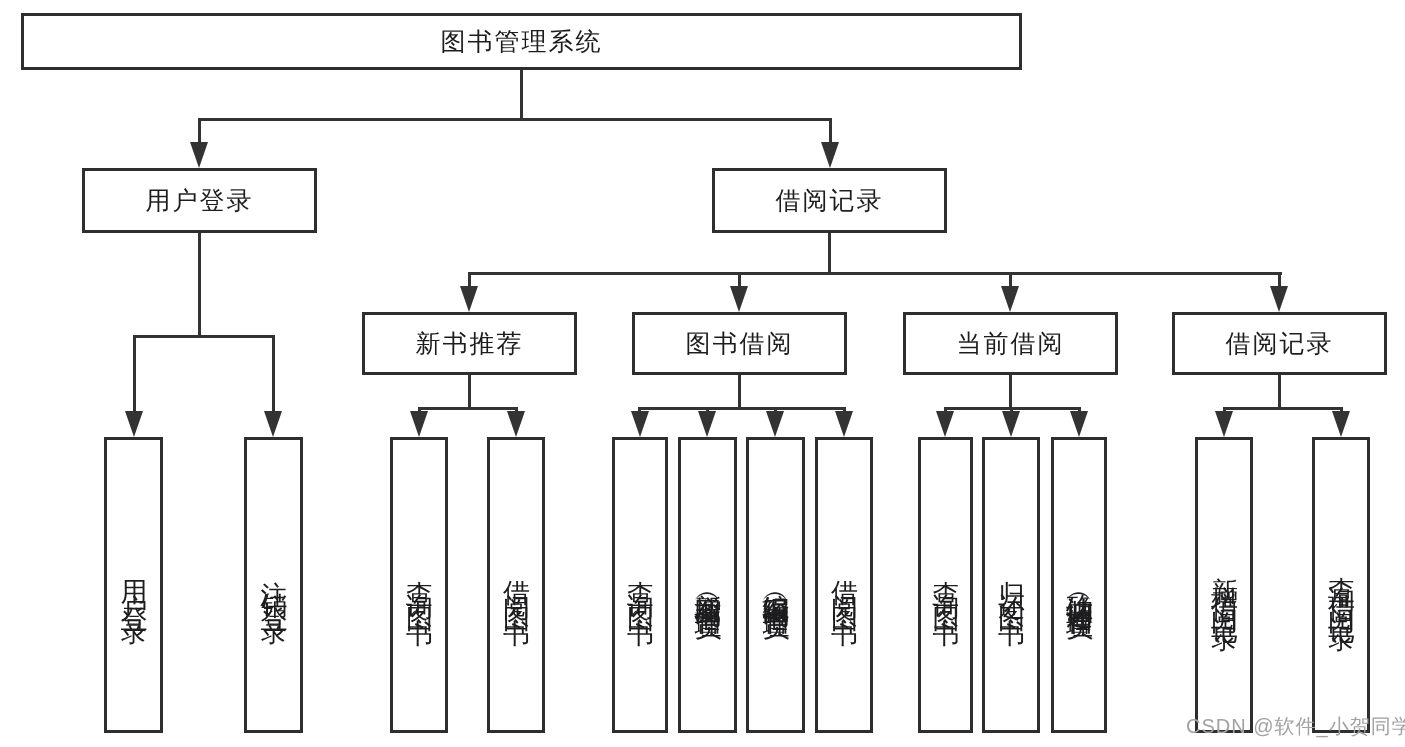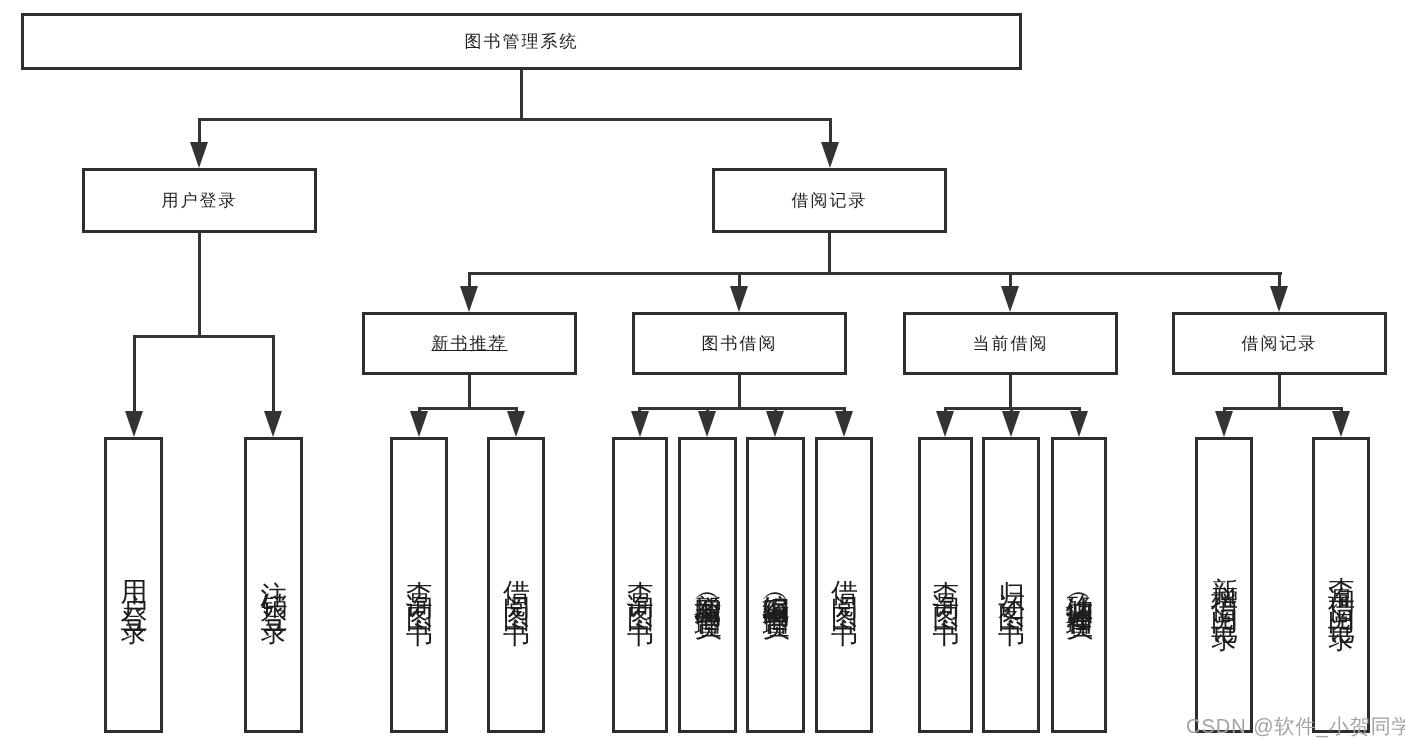--- a/index.html
+++ b/index.html
@@ -15,21 +15,21 @@
     position: absolute;
     box-sizing: border-box;
     border: 3px solid #2e2e2e;
     background: #ffffff;
     display: flex;
     align-items: center;
     justify-content: center;
     color: #1d1d1f;
   }
   .hlabel {
-    font-size: 17px;
+    font-size: 25px;
     letter-spacing: 2px;
     color: #1d1d1f;
     white-space: nowrap;
   }
   .vlabel {
     writing-mode: vertical-rl;
     text-orientation: mixed;
     font-size: 27px;
     color: #1d1d1f;
     line-height: 1;
@@ -93,21 +93,21 @@
   <div class="line" style="left:468px; top:272px; width:814px; height:3px;"></div>
   <div class="line" style="left:468px; top:272px; width:3px; height:16px;"></div>
   <div class="arrow" style="left:460px; top:286px;"></div>
   <div class="line" style="left:738px; top:272px; width:3px; height:16px;"></div>
   <div class="arrow" style="left:730px; top:286px;"></div>
   <div class="line" style="left:1009px; top:272px; width:3px; height:16px;"></div>
   <div class="arrow" style="left:1001px; top:286px;"></div>
   <div class="line" style="left:1278px; top:272px; width:3px; height:16px;"></div>
   <div class="arrow" style="left:1270px; top:286px;"></div>
 
-  <div class="box" style="left:362px; top:312px; width:215px; height:63px;text-decoration:underline;">
+  <div class="box" style="left:362px; top:312px; width:215px; height:63px;">
     <span class="hlabel">新书推荐</span>
   </div>
   <div class="box" style="left:632px; top:312px; width:215px; height:63px;">
     <span class="hlabel">图书借阅</span>
   </div>
   <div class="box" style="left:903px; top:312px; width:215px; height:63px;">
     <span class="hlabel">当前借阅</span>
   </div>
   <div class="box" style="left:1172px; top:312px; width:215px; height:63px;">
     <span class="hlabel">借阅记录</span>

